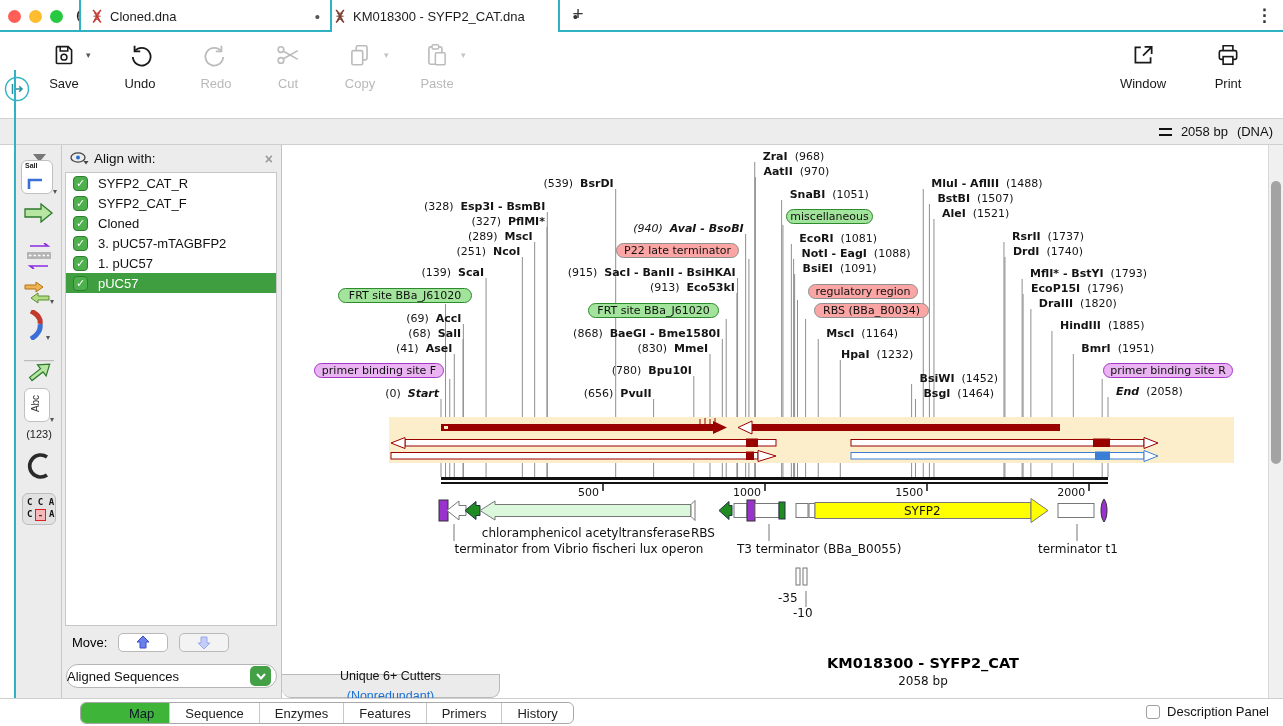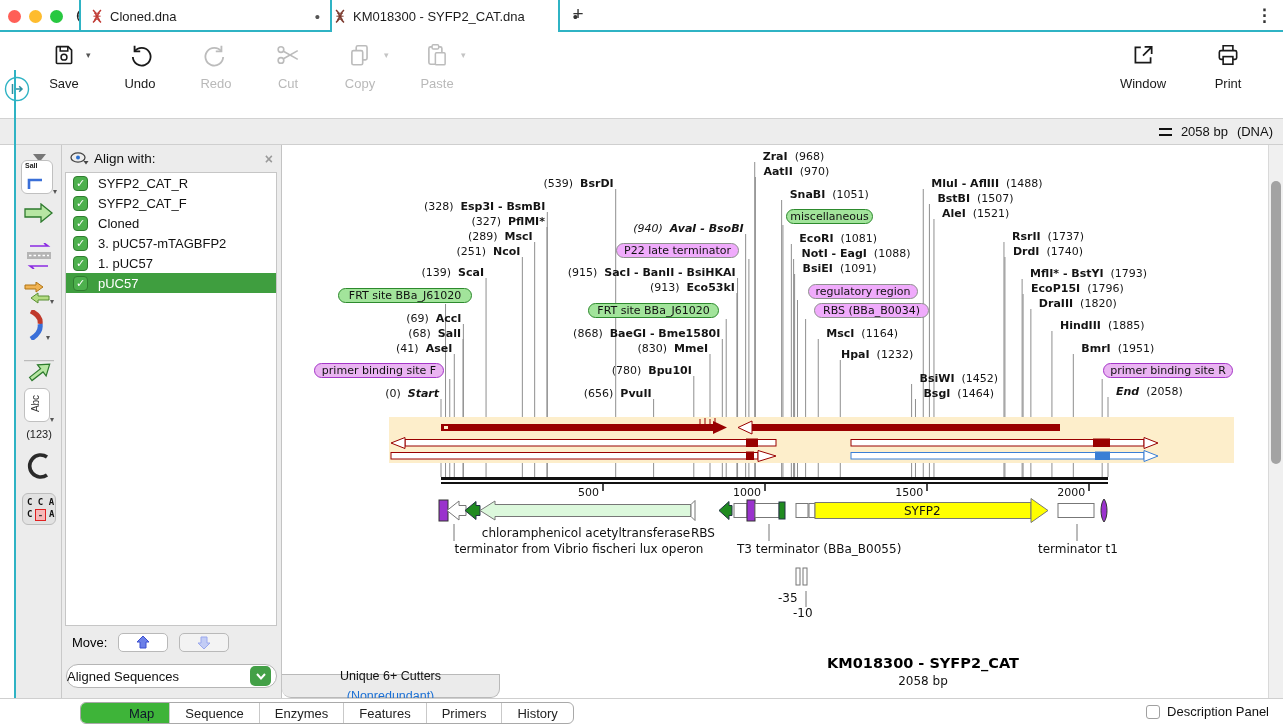--- a/index.html
+++ b/index.html
@@ -69,21 +69,21 @@
      border-left:1px solid #c3c3c3; overflow:hidden; }
   #mapsvg { position:absolute; left:0; top:0; }
   .enz { position:absolute; font:11px "DejaVu Sans", sans-serif; white-space:nowrap; color:#141414; }
   .enz b { font-weight:bold; }
   .enz.ra { transform:translateX(-100%); }
   .enz.it b { font-style:italic; }
   .badge { position:absolute; height:15px; line-height:14px; border-radius:8px; border:1px solid;
      font:11px "DejaVu Sans", sans-serif; text-align:center; color:#111; white-space:nowrap; }
   .badge.green  { background:#a2e49b; border-color:#2d8a2d; }
   .badge.purple { background:#eab4f2; border-color:#a437c8; }
-  .badge.white  { background:#f0abfc; border-color:#8f8f8f; }
+  .badge.white  { background:#fca5a5; border-color:#8f8f8f; }
   .tickl { position:absolute; font:11px "DejaVu Sans", sans-serif; transform:translateX(-100%); color:#111; }
   .flabel { position:absolute; font:12px "DejaVu Sans", sans-serif; color:#111; white-space:nowrap; }
   .flabel.ctr { transform:translateX(-50%); }
   #maptitle { position:absolute; left:641px; top:510px; transform:translateX(-50%);
      font:bold 14.5px "DejaVu Sans", sans-serif; color:#000; }
   #maplen { position:absolute; left:641px; top:529px; transform:translateX(-50%);
      font:12px "DejaVu Sans", sans-serif; color:#111; }
   #cuttertab { position:absolute; left:0px; top:529px; width:218px; height:24px; background:#ebebeb;
      border:1px solid #b9b9b9; border-left:none; border-radius:0 0 9px 9px;
      display:flex; align-items:center; justify-content:center; gap:6px; font-size:12.5px; color:#111;flex-direction:column; }

